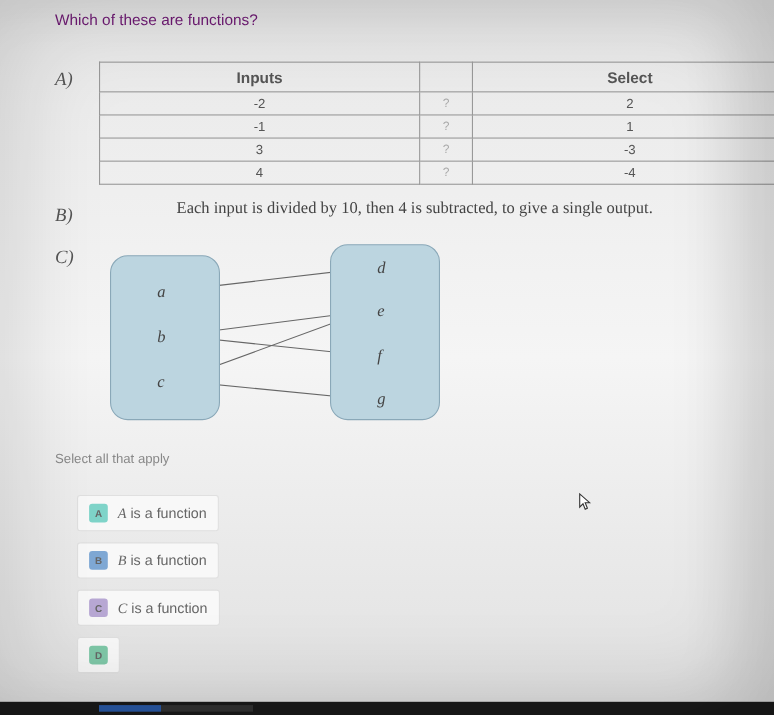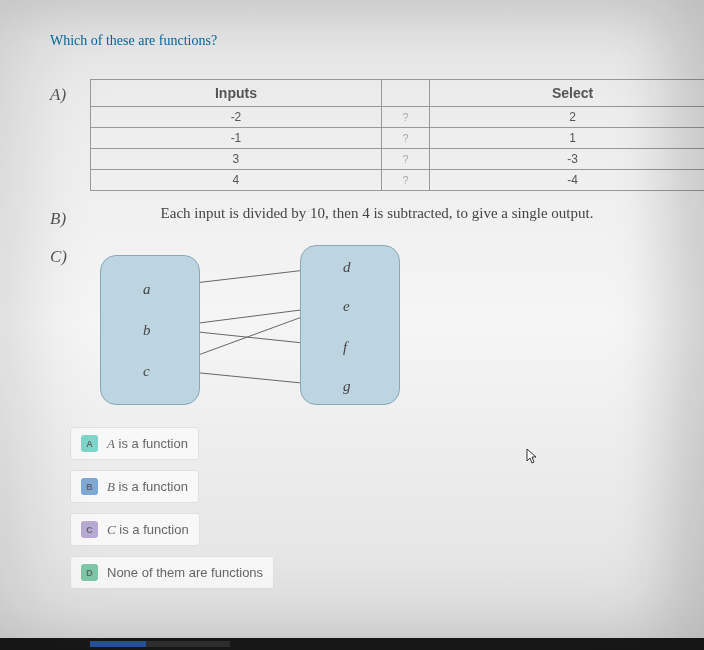--- a/index.html
+++ b/index.html
@@ -14,21 +14,21 @@
       filter: blur(0.6px);
     }
     .vignette {
       position: absolute;
       inset: 0;
       box-shadow: inset 0 0 80px 20px rgba(0,0,0,0.12), inset -40px 0 60px rgba(0,0,0,0.08);
       pointer-events: none;
       z-index: 100;
     }
     .content { padding: 10px 40px 0 50px; position: relative; }
-    .question-title { font-family: Liberation Serif, serif; font-size: 14px; color: #0369a1; margin-bottom: 30px; margin-top: 23px; }
+    .question-title { font-family: Liberation Sans, sans-serif; font-size: 14px; color: #701a75; margin-bottom: 30px; }
     .part { display: flex; margin-bottom: 12px; }
     .part-label { font-style: italic; font-family: 'Times New Roman', serif; font-size: 17px; color: #555; width: 40px; flex-shrink: 0; padding-top: 6px; }
     .part-body { flex: 1; }
     table.io { border-collapse: collapse; width: 626px; }
     table.io th, table.io td { border: 1px solid #999; text-align: center; font-family: Arial, sans-serif; color: #555; }
     table.io th { font-weight: bold; font-size: 14px; padding: 5px 0; background: transparent; }
     table.io td { font-size: 12px; padding: 3px 0; }
     table.io td.arrow { color: #aaa; font-size: 11px; }
     .desc-text { font-family: Georgia, serif; font-size: 15px; color: #444; line-height: 1.4; text-align: center; }
     .mapping-diagram { position: relative; width: 320px; height: 170px; margin: 4px 0 0 10px; }
@@ -131,37 +131,37 @@
         <div class="bubble right">
           <div class="item">d</div>
           <div class="item">e</div>
           <div class="item">f</div>
           <div class="item">g</div>
         </div>
       </div>
     </div>
   </div>
 
+  <div class="instruction">Select all that apply</div>
 
   <div class="options">
     <div class="option">
       <span class="chk chk-a">A</span>
       <span><span class="ital">A</span><span> is a function</span></span>
     </div>
     <div class="option">
       <span class="chk chk-b">B</span>
       <span><span class="ital">B</span><span> is a function</span></span>
     </div>
     <div class="option">
       <span class="chk chk-c">C</span>
       <span><span class="ital">C</span><span> is a function</span></span>
     </div>
     <div class="option">
       <span class="chk chk-d">D</span>
-      <span>None of them are functions</span>
     </div>
   </div>
 </div>
 
 <div class="cursor">
   <svg width="14" height="18" viewBox="0 0 14 18">
       <path d="M1 1 L1 13 L4 10 L6 15 L8 14 L6 9 L10 9 Z" fill="#fff" stroke="#333" stroke-width="1"></path>
     </svg>
 </div>
 

